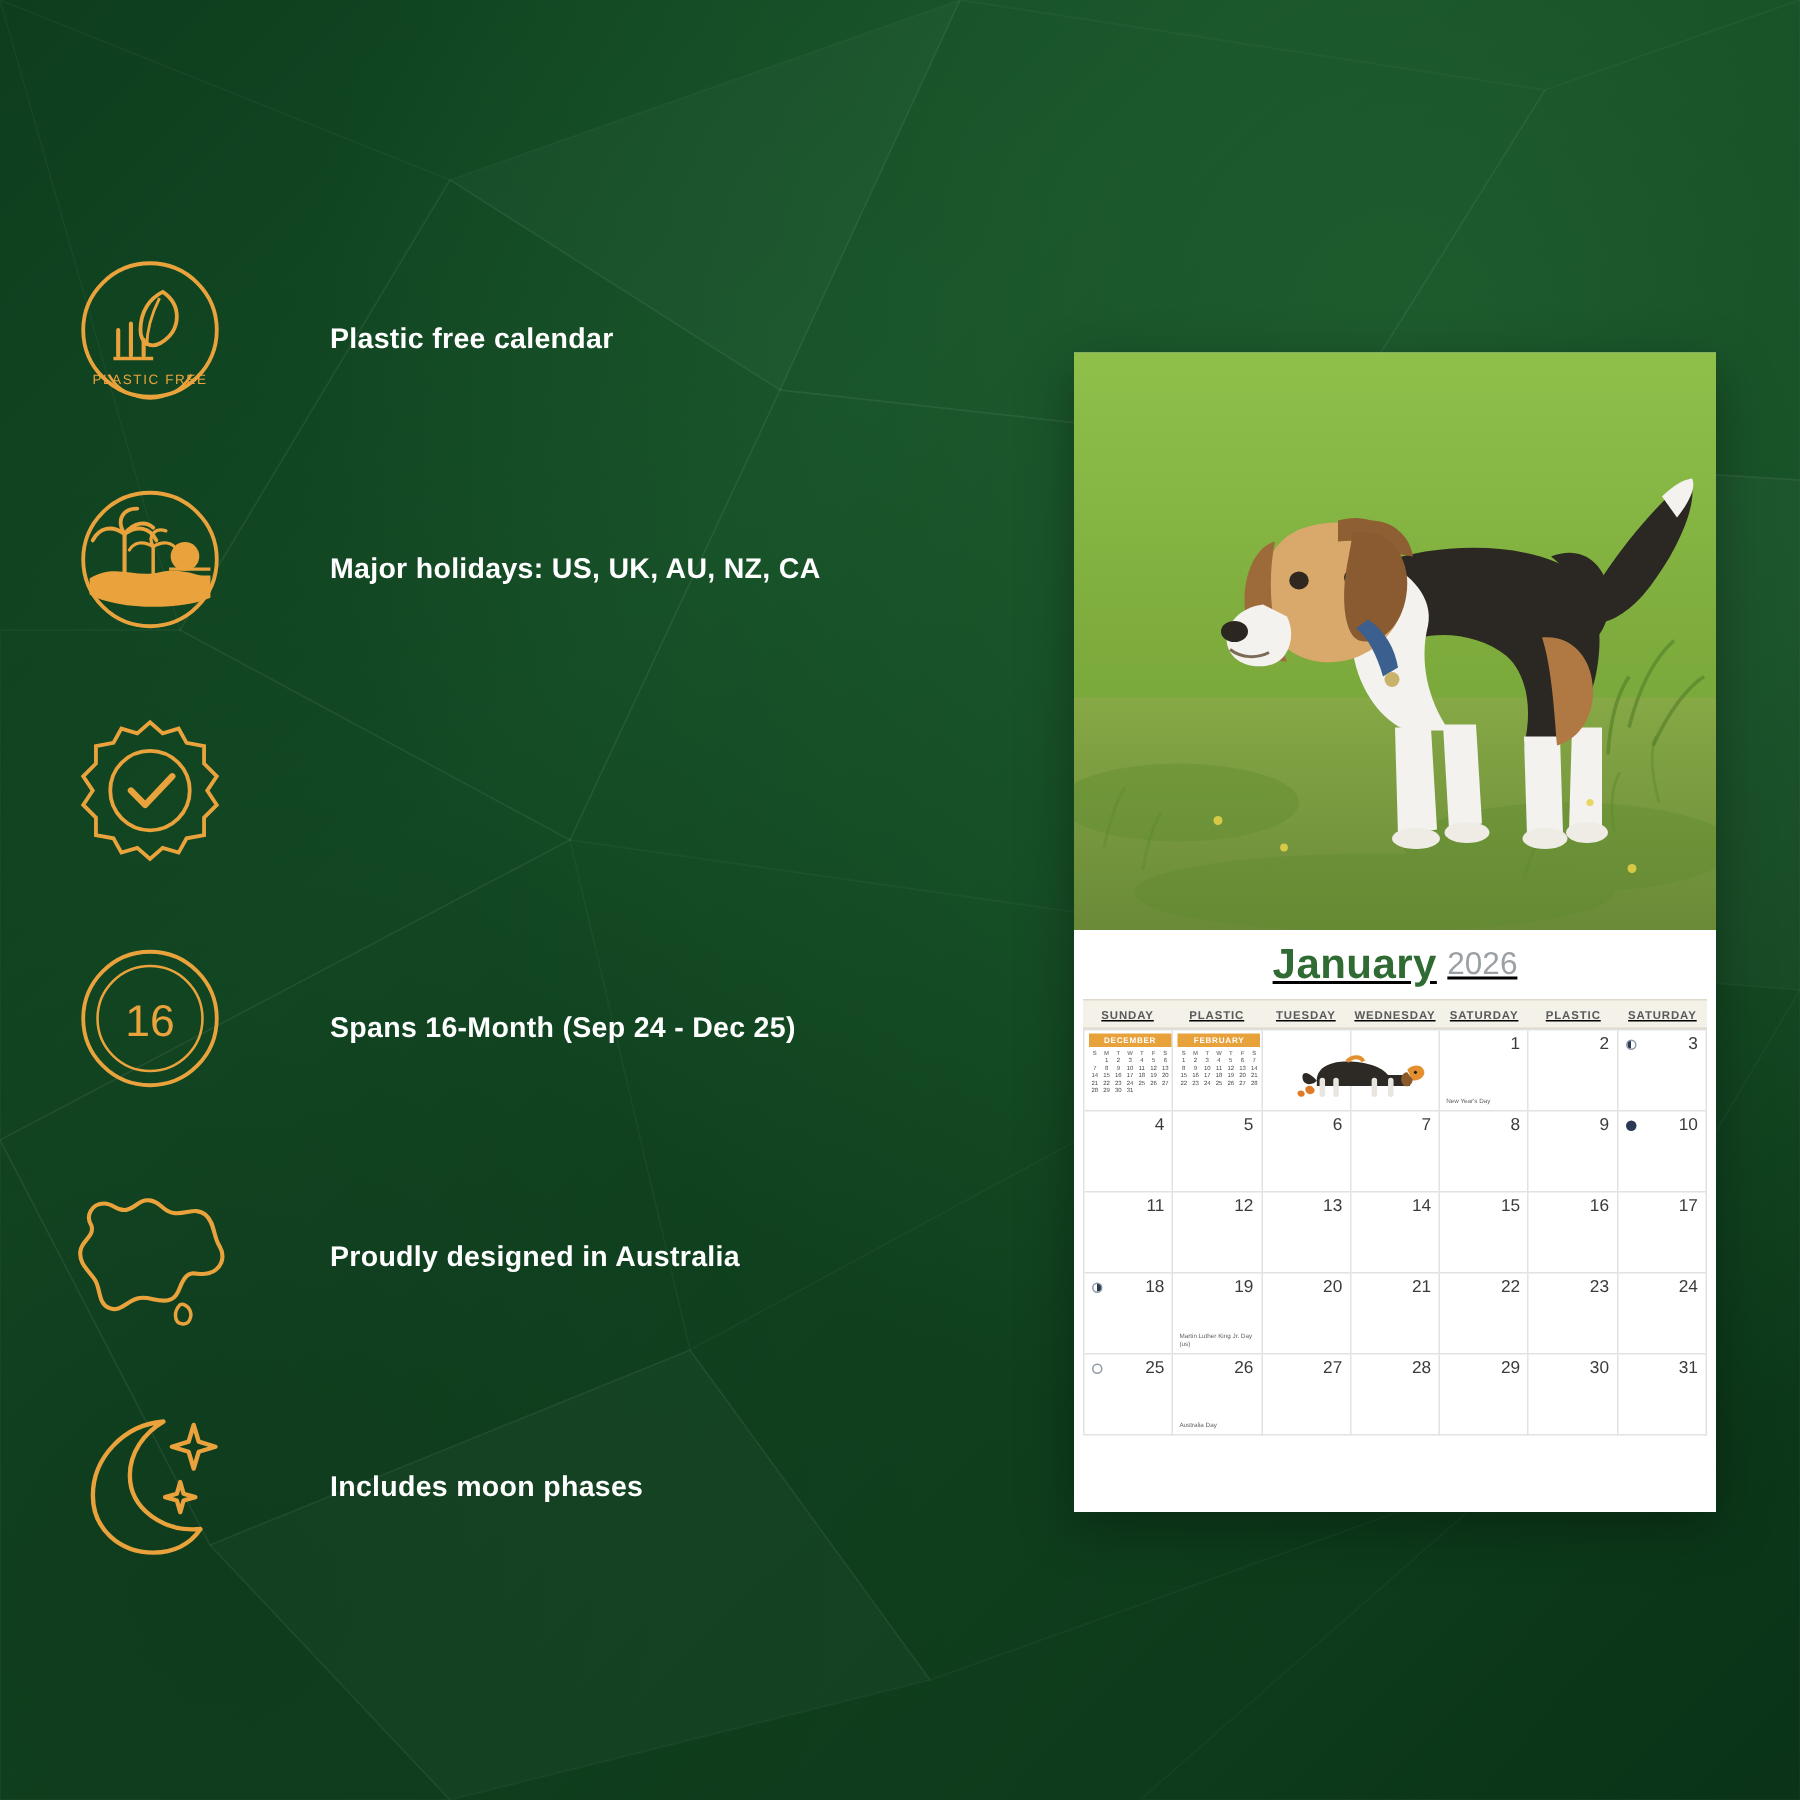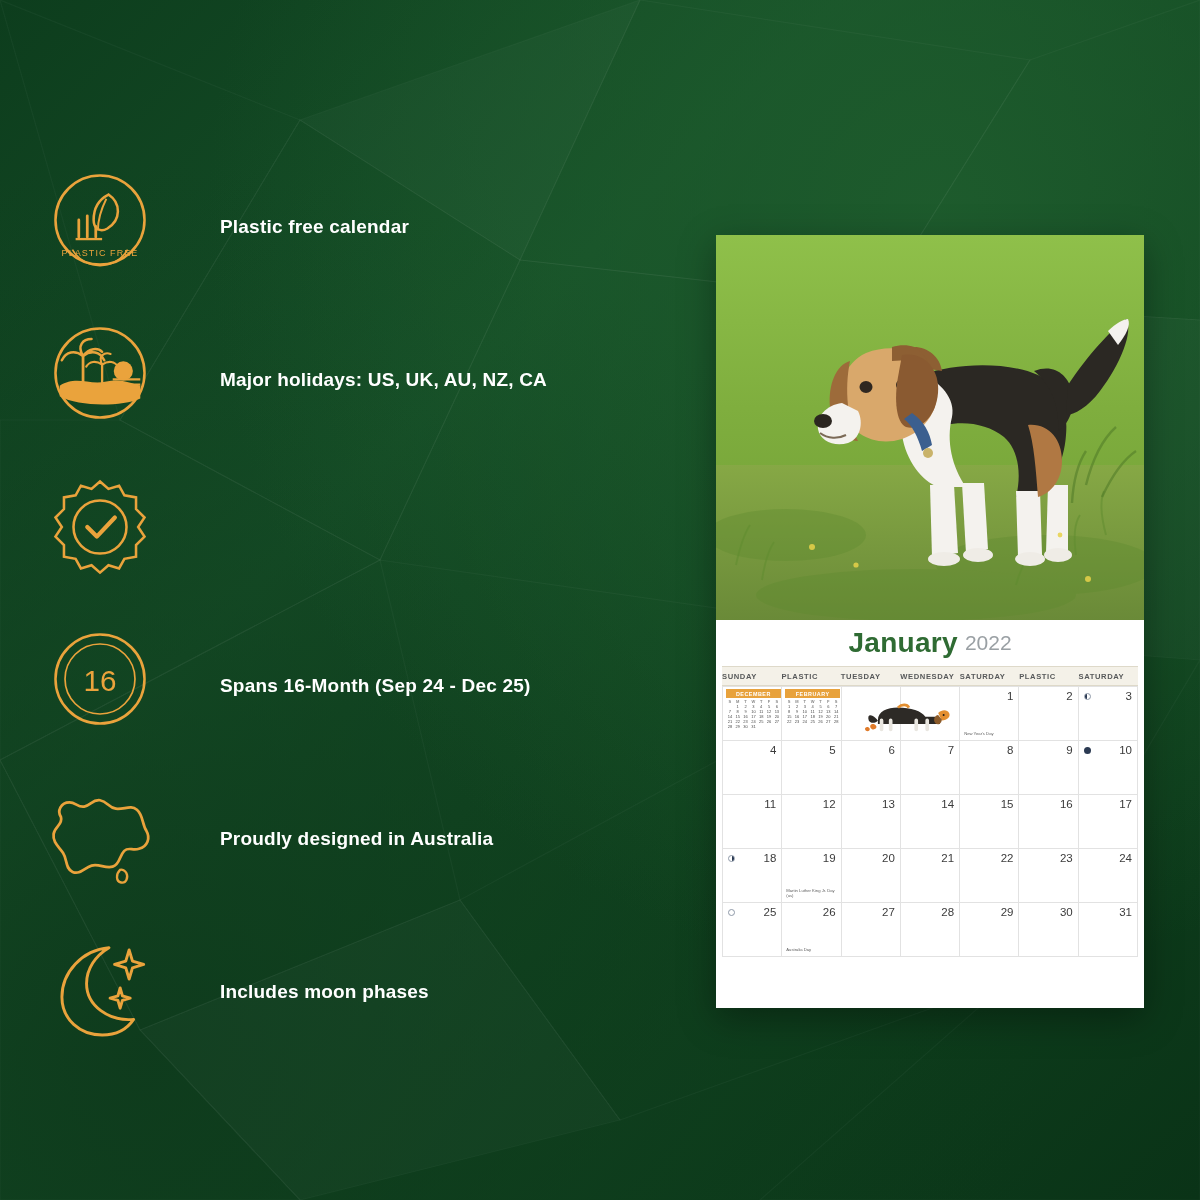--- a/index.html
+++ b/index.html
@@ -62,41 +62,42 @@
     overflow: hidden;
     background: linear-gradient(#7db03c, #6f9f35);
   }
   .cal-photo svg { position: absolute; inset: 0; width: 100%; height: 100%; }
 
   .cal-sheet {
     width: 100%;
     height: 348px;
     background: #fff;
     padding: 0 6px 6px 6px;
+    text-decoration: underline;
   }
   .cal-title {
     height: 46px;
     display: flex; align-items: center; justify-content: center;
     gap: 7px;
   }
   .cal-month {
     font-size: 28px; font-weight: 700; color: #2f6b33;
     letter-spacing: 0.3px;
   }
   .cal-year {
     font-size: 21px; font-weight: 400; color: #9aa0a4;
   }
   .cal-dows {
     display: grid; grid-template-columns: repeat(7, 1fr);
     background: #f4f1e8;
     border-top: 1px solid #ded9c9;
     border-bottom: 1px solid #ded9c9;
   }
   .cal-dow {
-    text-align: left;
+    text-align: center;
     font-size: 7.6px; font-weight: 700;
     letter-spacing: 0.6px;
     color: #57595a;
     padding: 5px 0 4px 0;
   }
   .cal-grid {
     display: grid;
     grid-template-columns: repeat(7, 1fr);
     grid-auto-rows: 54px;
     border-left: 1px solid #e2e2e2;
@@ -334,21 +335,21 @@
             <circle cx="140" cy="330" r="2.6"></circle>
           <circle cx="372" cy="344" r="3"></circle>
             <circle cx="344" cy="300" r="2.4"></circle>
         </g>
       </svg>
     </div>
 
     <div class="cal-sheet">
       <div class="cal-title">
         <span class="cal-month">January</span>
-        <span class="cal-year">2022</span>
+        <span class="cal-year">2026</span>
       </div>
 
       <div class="cal-dows">
         <div class="cal-dow">SUNDAY</div>
         <div class="cal-dow">PLASTIC</div>
         <div class="cal-dow">TUESDAY</div>
         <div class="cal-dow">WEDNESDAY</div>
         <div class="cal-dow">SATURDAY</div>
         <div class="cal-dow">PLASTIC</div>
         <div class="cal-dow">SATURDAY</div>

